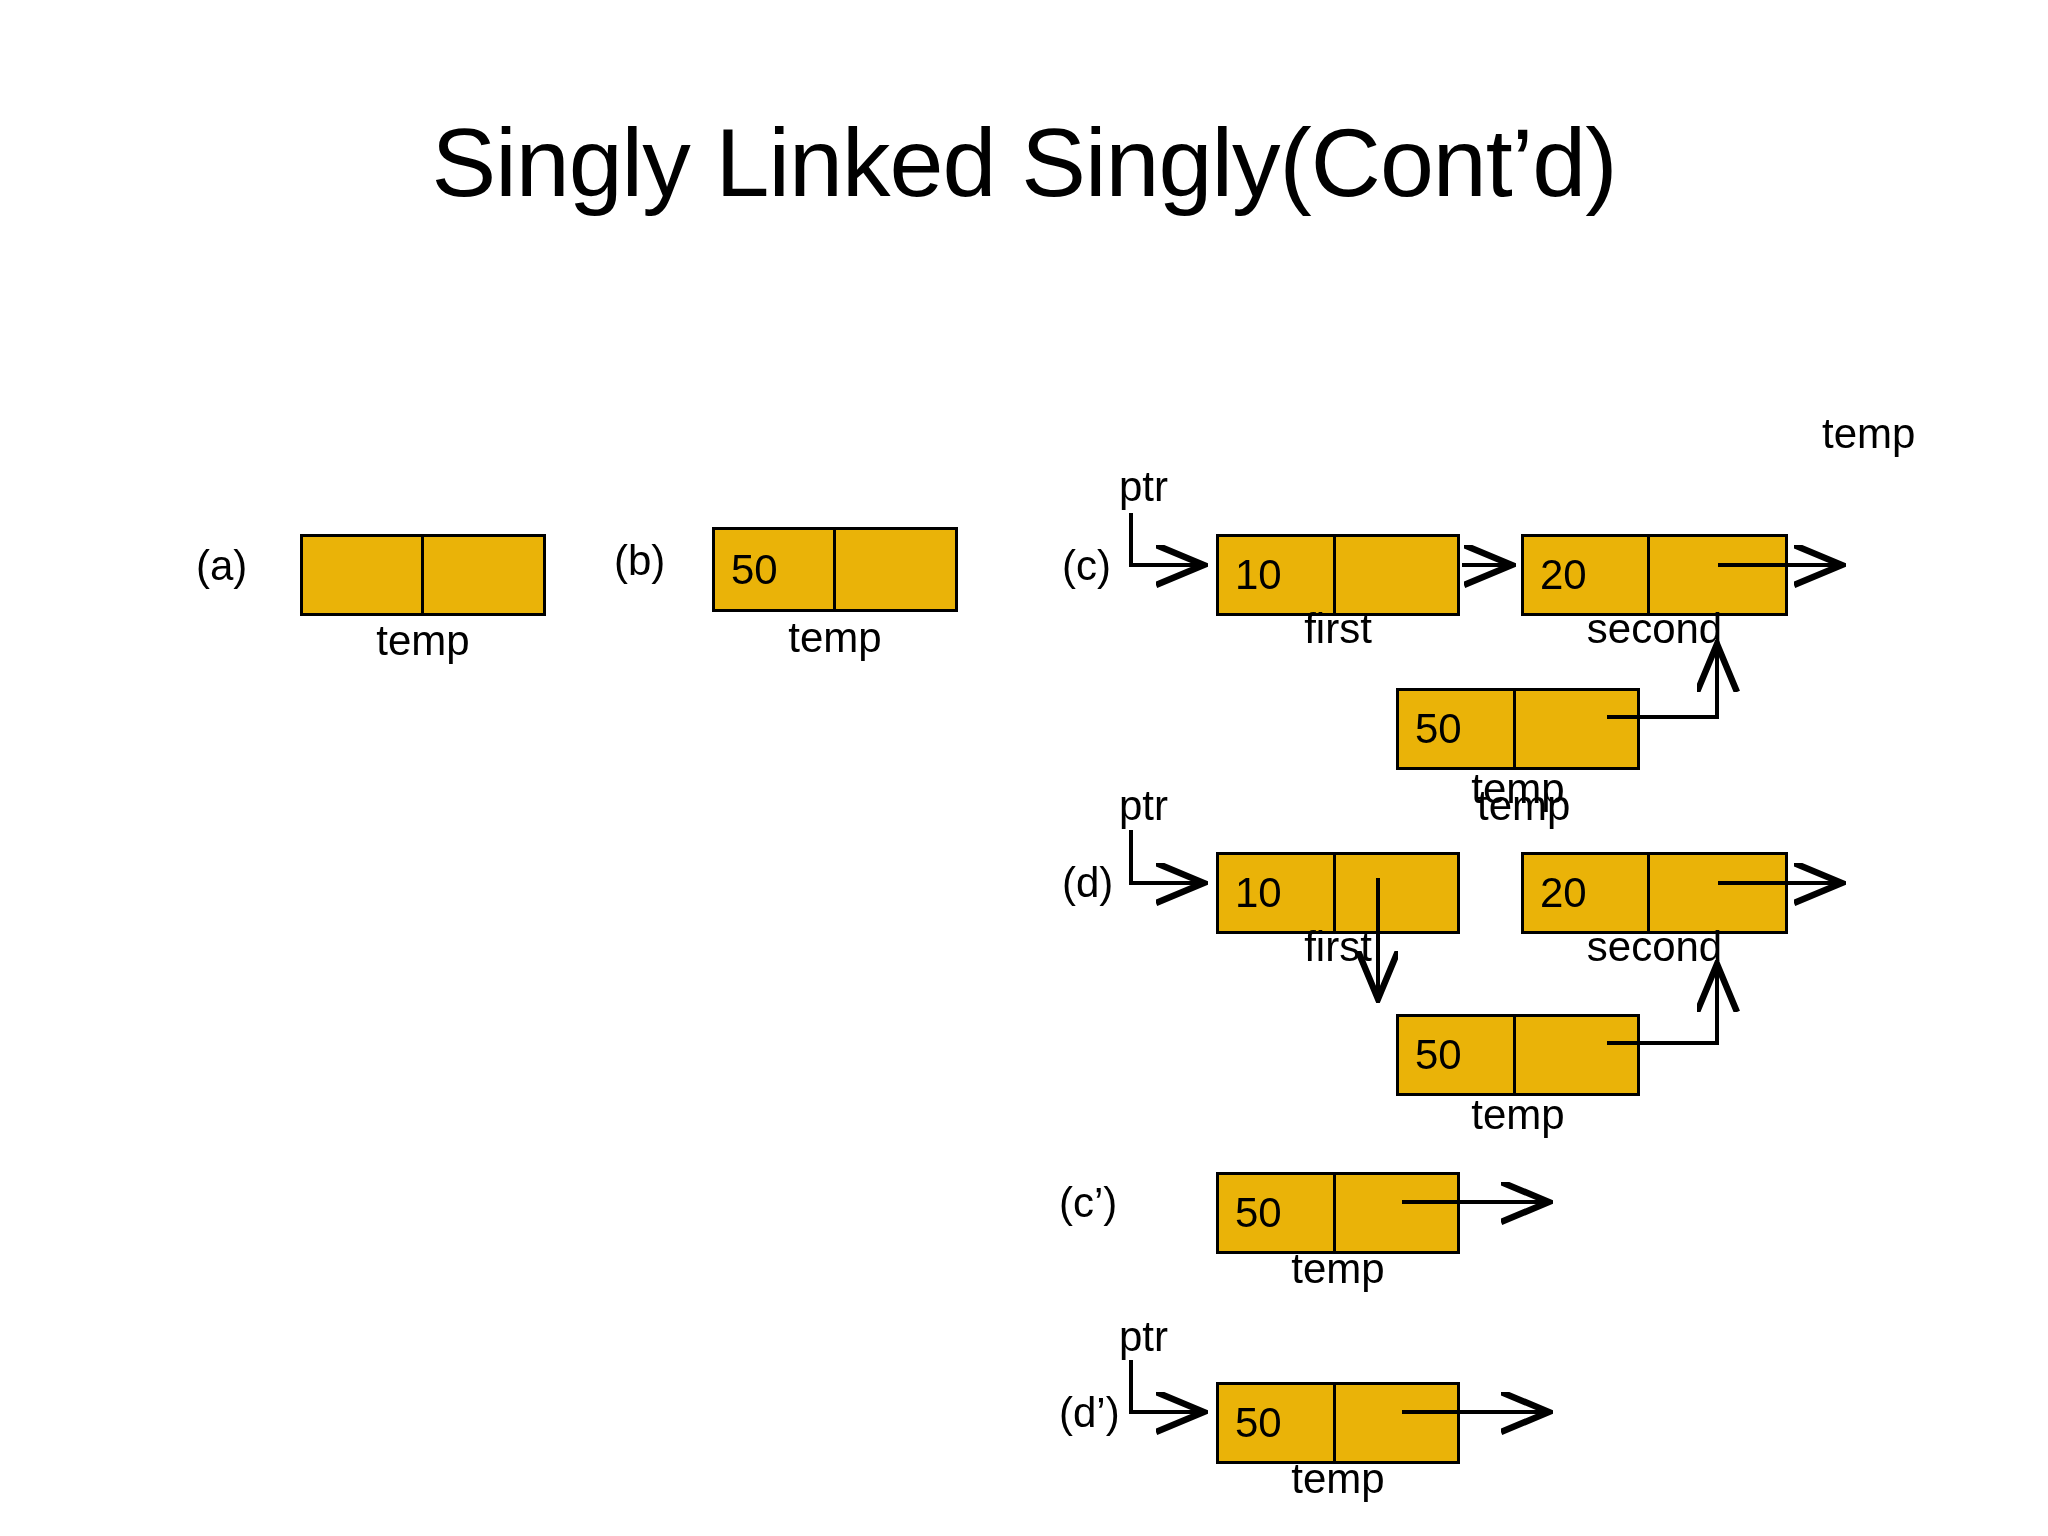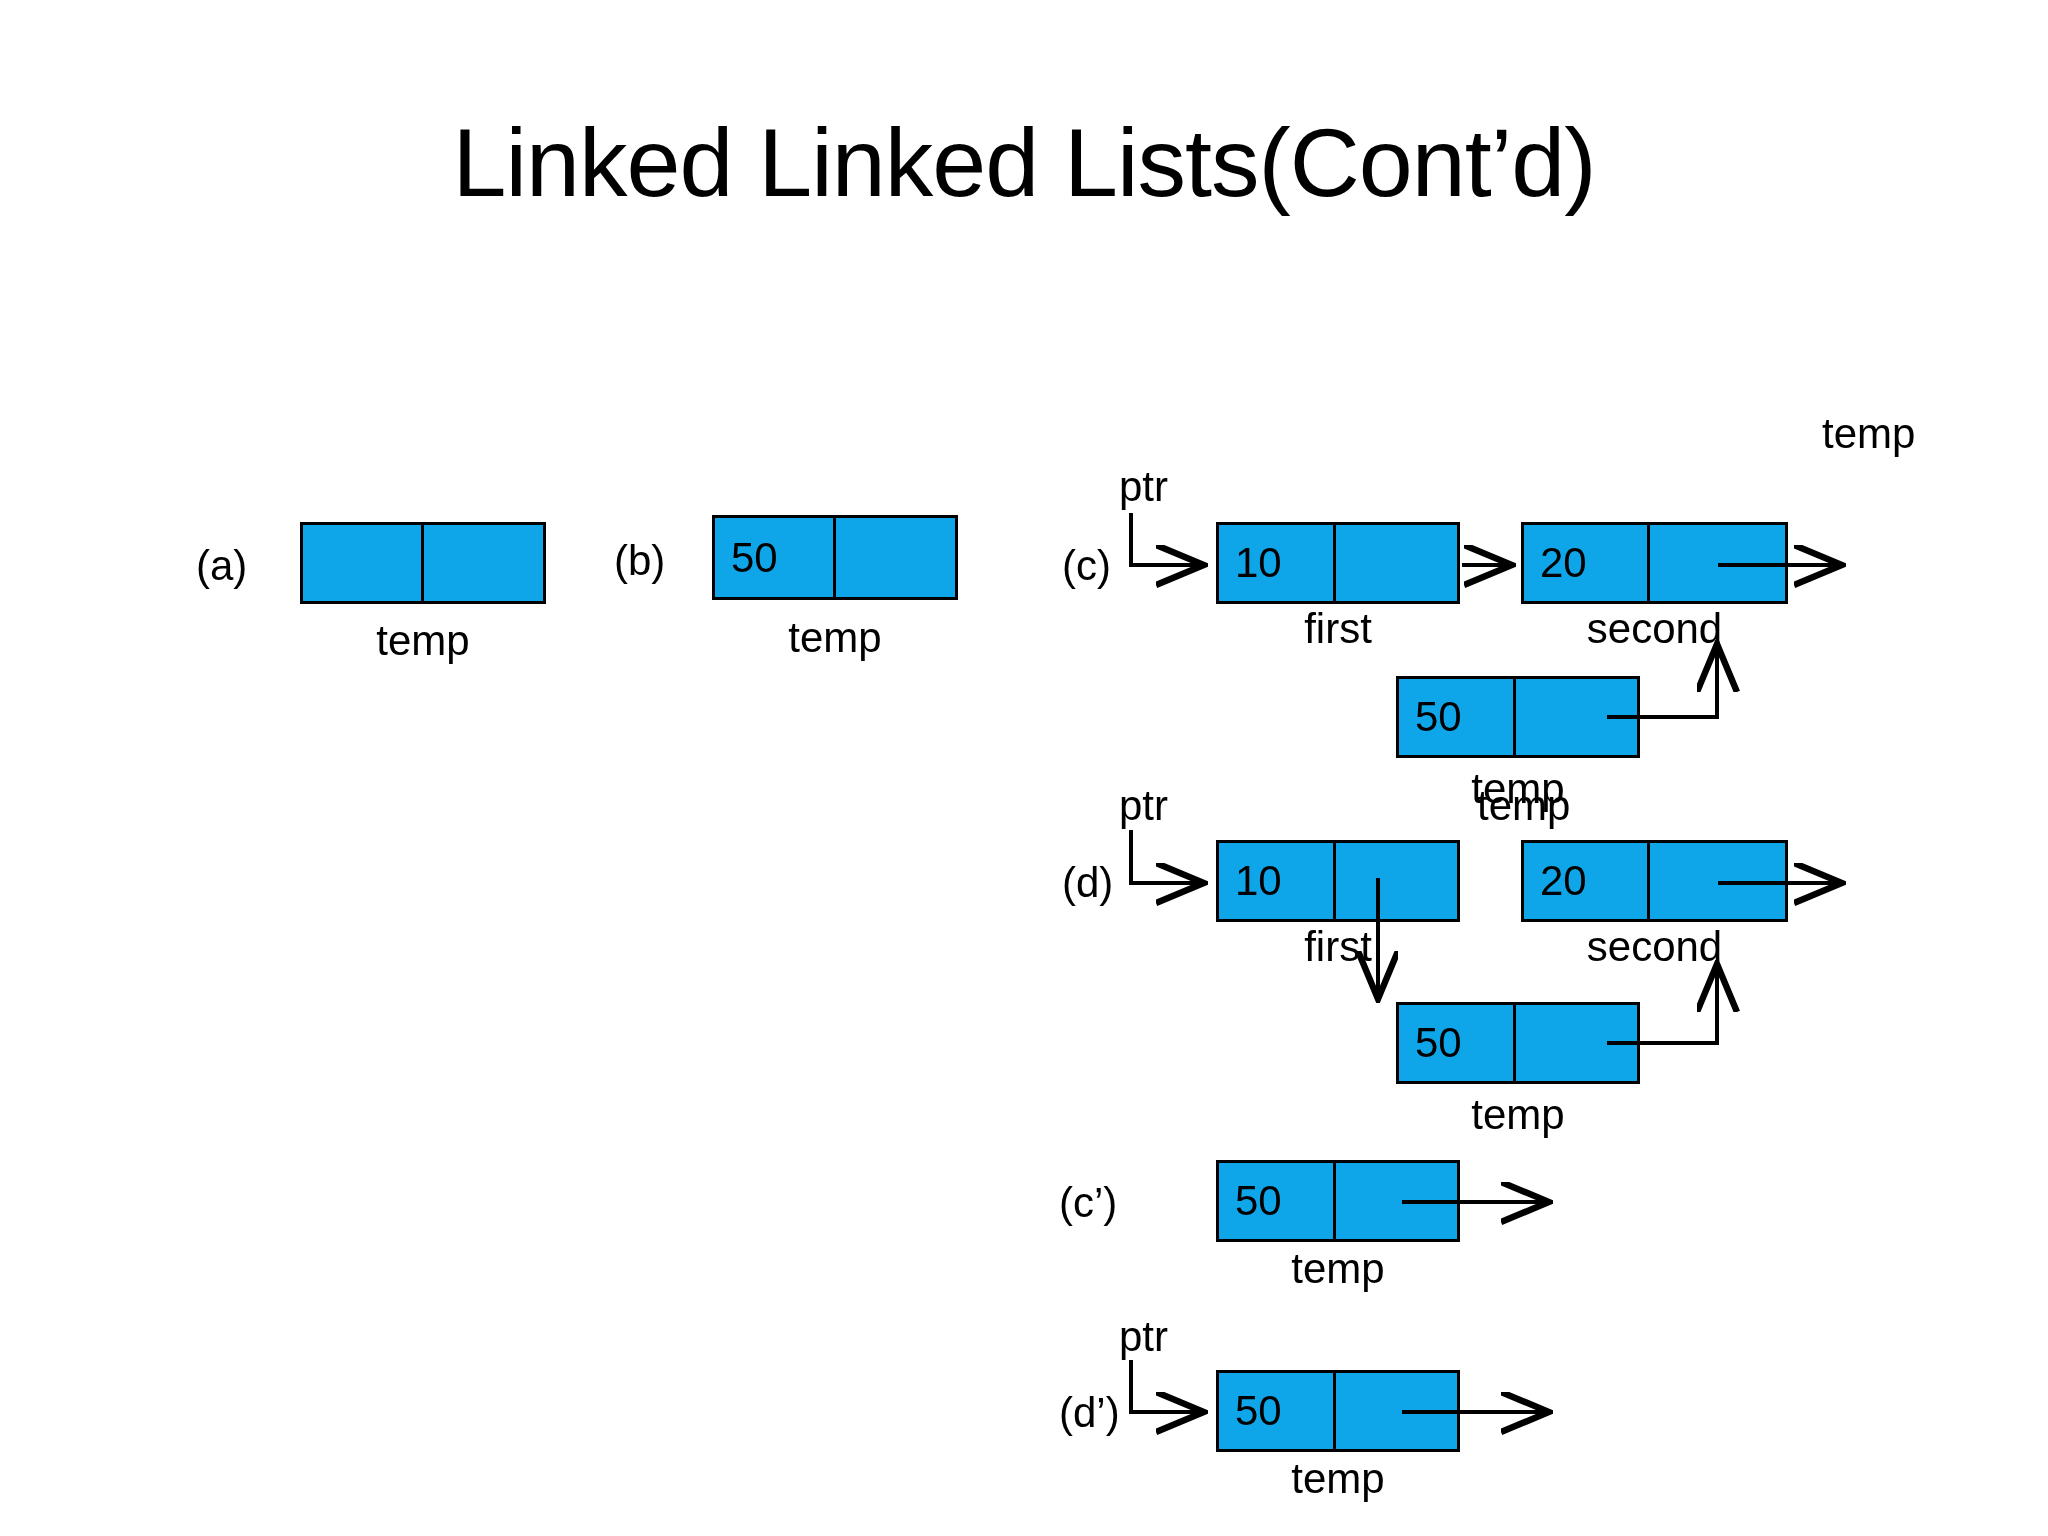--- a/index.html
+++ b/index.html
@@ -53,22 +53,23 @@
     white-space: nowrap;
   }
   .bullet-l2 .dash {
     display: inline-block;
     width: 58px;
   }
   .node {
     position: absolute;
     box-sizing: border-box;
     border: 3px solid #000;
-    background: #0ea5e9;
+    background: #eab308;
     display: flex;
+    margin-top: 12px;
   }
   .node .cell {
     box-sizing: border-box;
     display: flex;
     align-items: center;
     position: relative;
   }
   .node .cell.data {
     justify-content: flex-start;
     padding-left: 16px;
@@ -107,21 +108,21 @@
     width: 2048px;
     height: 1536px;
     pointer-events: none;
   }
 </style>
 </head>
 <body>
 
 <div class="slide">
 
-  <div class="title">Linked Linked Lists(Cont’d)</div>
+  <div class="title">Singly Linked Singly(Cont’d)</div>
 
 
 
   <div class="label-paren" style="left:196px; top:545px;">(a)</div>
 
   <div class="node" style="left:300px; top:522px; width:246px; height:82px;">
     <div class="cell data" style="width:122px; height:100%;">
       <span class="val"></span>
     </div>
     <div class="cell link" style="width:121px; height:100%;">

